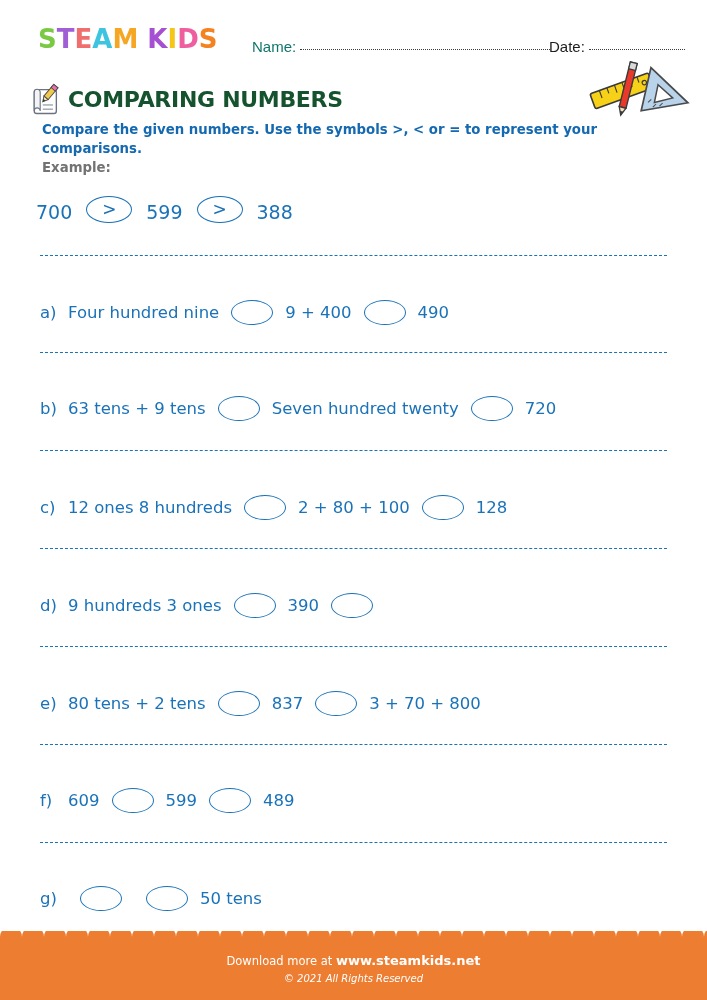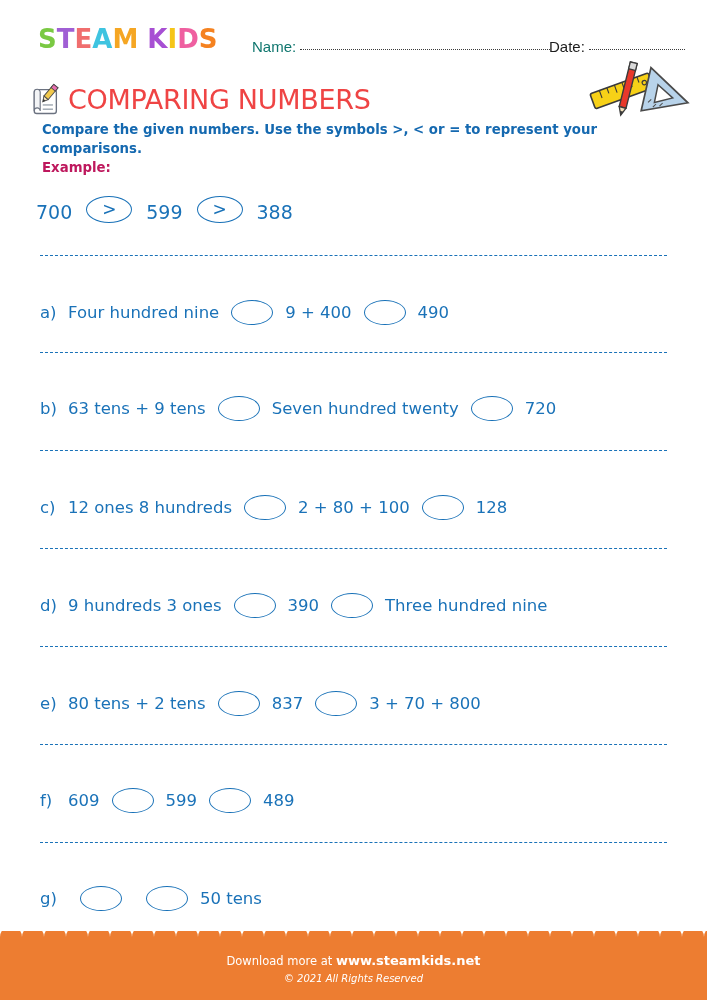--- a/index.html
+++ b/index.html
@@ -94,23 +94,23 @@
   .title-row {
     position: absolute;
     left: 30px;
     top: 82px;
     display: flex;
     align-items: center;
   }
   .title-icon { width: 34px; height: 34px; margin-right: 4px; }
   .worksheet-title {
     font-family: "DejaVu Sans", sans-serif;
-    font-weight: normal;
-    font-size: 27px;
-    color: #ef4444;
+    font-weight: bold;
+    font-size: 22px;
+    color: #14532d;
     letter-spacing: -0.3px;
     white-space: nowrap;
   }
   .tools-art {
     position: absolute;
     right: 12px;
     top: 60px;
     width: 110px;
     height: 68px;
   }
@@ -127,21 +127,21 @@
     line-height: 19px;
     color: #1569b0;
   }
   .example-label {
     position: absolute;
     left: 42px;
     top: 160px;
     font-family: "DejaVu Sans", sans-serif;
     font-weight: bold;
     font-size: 13.3px;
-    color: #be185d;
+    color: #737373;
   }
 
   
   .row {
     position: absolute;
     left: 40px;
     display: flex;
     align-items: center;
     white-space: nowrap;
     color: #1a72b8;
@@ -338,21 +338,20 @@
         <span class="term">2 + 80 + 100</span>
         <span class="oval"></span>
         <span class="term">128</span>
       </div>
       <div class="row" style="top: 588px;">
         <span class="lbl">d)</span>
         <span class="term">9 hundreds 3 ones</span>
         <span class="oval"></span>
         <span class="term">390</span>
         <span class="oval"></span>
-        <span class="term">Three hundred nine</span>
       </div>
       <div class="row" style="top: 686px;">
         <span class="lbl">e)</span>
         <span class="term">80 tens + 2 tens</span>
         <span class="oval"></span>
         <span class="term">837</span>
         <span class="oval"></span>
         <span class="term">3 + 70 + 800</span>
       </div>
       <div class="row" style="top: 783px;">

